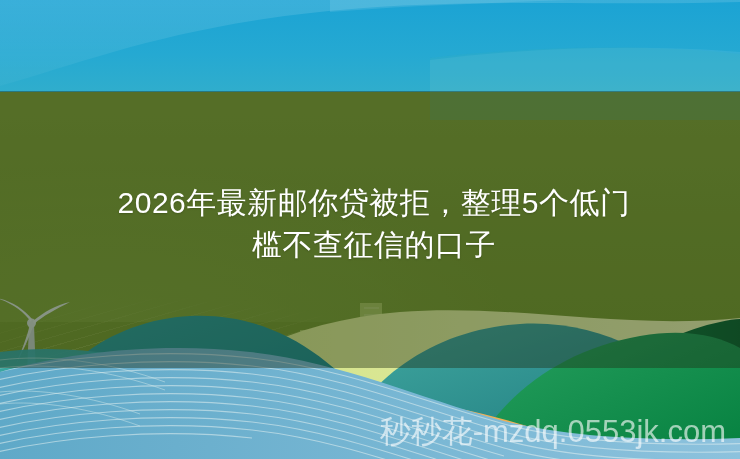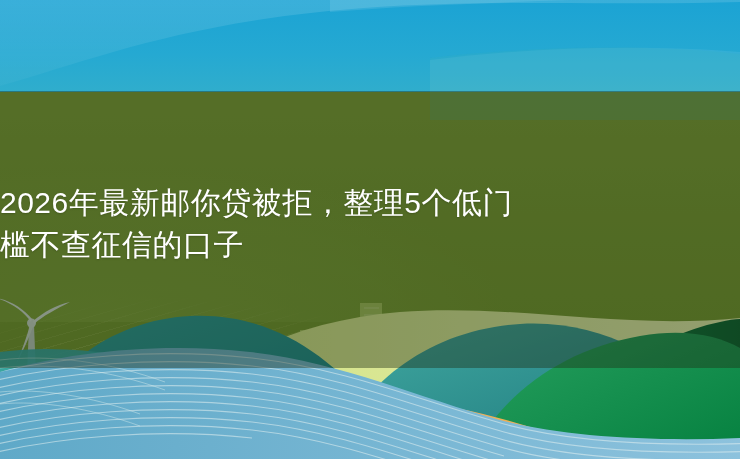--- a/index.html
+++ b/index.html
@@ -50,22 +50,22 @@
   .art{position:absolute;left:0;top:0;}
 
   
   .dim{
     top:91px;height:277px;
     background:rgba(30,48,22,.42);
   }
 
   
   #title{
-    position:absolute;left:0;right:0;top:182px;
-    text-align:left;
+    position:absolute;left:8px;right:0;top:182px;
+    text-align:center;
     color:#ffffff;
     font-size:30px;
     line-height:42px;
     letter-spacing:.5px;
     padding:0 0;
     box-sizing:border-box;
     text-shadow:0 1px 2px rgba(0,0,0,.18);
     white-space:pre-line;
   }
 
@@ -234,14 +234,15 @@
       <path d="M0,392 C40,388 90,396 140,414"></path>
       <path d="M0,404 C40,400 90,408 140,426"></path>
     </g>
   </svg>
 
   <div class="layer dim"></div>
 
   <div id="title">2026年最新邮你贷被拒，整理5个低门
 槛不查征信的口子</div>
 
+  <div id="watermark">秒秒花-mzdq.0553jk.com</div>
 
 </div>
 
 </body></html>

